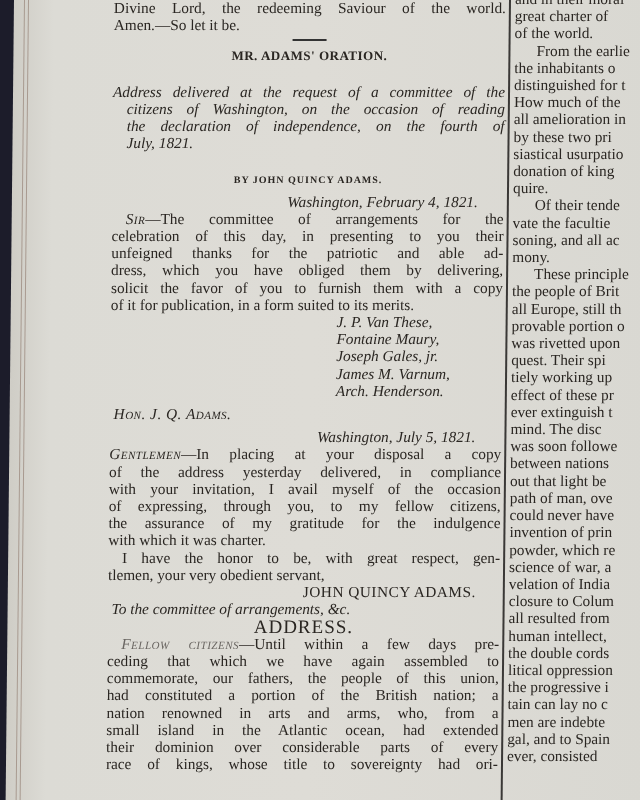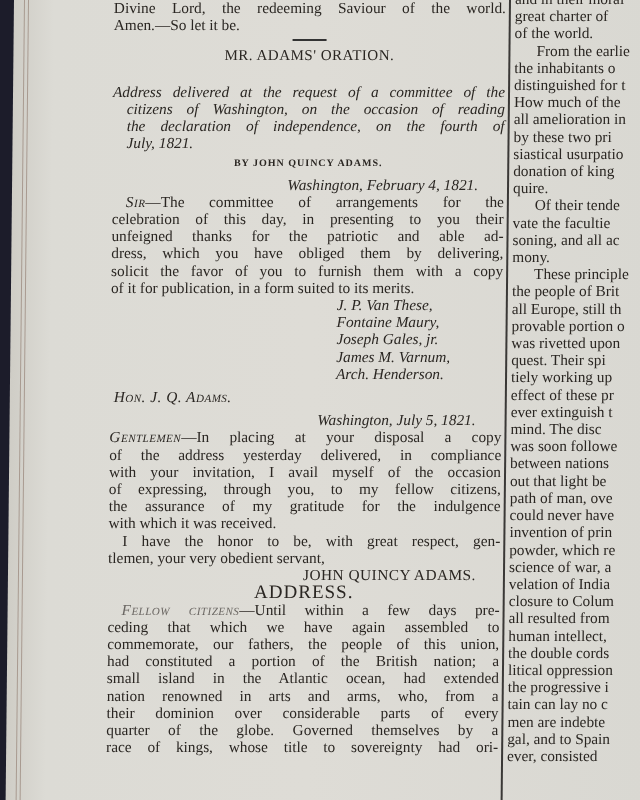--- a/index.html
+++ b/index.html
@@ -29,24 +29,24 @@
   }
   .col-right {
     position:absolute; left:501px; top:0; width:160px; height:800px;
     font-size:15.3px; line-height:17.2px; white-space:nowrap; overflow:hidden;
   }
   .line { display:block; white-space:nowrap; text-align:justify; text-align-last:justify; }
   .line.last { text-align-last:left; }
   .indent { padding-left:14px; }
   .center { text-align:center; text-align-last:center; }
   .right { text-align:right; text-align-last:right; }
-  .title { font-weight:normal; letter-spacing:0.5px; font-size:15px; margin-top:6px; }
+  .title { font-weight:bold; letter-spacing:0.5px; font-size:13px; margin-top:6px; }
   .rule-short { width:34px; height:2px; background:#333; margin:6px auto 2px auto; }
   .italic { font-style:italic; }
-  .byline { font-size:10px; letter-spacing:1px; font-weight:bold; text-align:center; margin:3px 0 4px 0; }
+  .byline { font-size:10px; letter-spacing:1px; font-weight:bold; text-align:center; margin:20px 0 4px 0; }
   .sig { padding-left:226px; font-style:italic; }
   .sc { font-variant:small-caps; letter-spacing:0.5px;font-style:italic; }
   .dim { color:#6a6662; }
   .rline { display:block; }
   .rindent { padding-left:22px; }
 </style>
 </head>
 <body>
 
 <div class="page">
@@ -89,36 +89,36 @@
       <span class="rline sc" style="padding-left:4px;margin-top:6px">Hon. J. Q. Adams.</span>
     </div>
 
     <div style="margin-top:6px">
       <span class="line right italic" style="padding-right:26px">Washington, July 5, 1821.</span>
       <span class="line"><span class="sc">Gentlemen</span><span>—In placing at your disposal a copy</span></span>
       <span class="line">of the address yesterday delivered, in compliance</span>
       <span class="line">with your invitation, I avail myself of the occasion</span>
       <span class="line">of expressing, through you, to my fellow citizens,</span>
       <span class="line">the assurance of my gratitude for the indulgence</span>
-      <span class="line last">with which it was received.</span>
+      <span class="line last">with which it was charter.</span>
       <span class="line indent">I have the honor to be, with great respect, gen-</span>
       <span class="line last">tlemen, your very obedient servant,</span>
       <span class="line right" style="padding-right:24px;letter-spacing:0.5px">JOHN QUINCY ADAMS.</span>
+      <span class="rline italic" style="padding-left:4px">To the committee of arrangements, &amp;c.</span>
     </div>
 
     <div>
       <div class="center" style="letter-spacing:1px;font-size:19px">ADDRESS.</div>
       <span class="line indent"><span class="sc dim">Fellow citizens</span><span>—Until within a few days pre-</span></span>
       <span class="line">ceding that which we have again assembled to</span>
       <span class="line">commemorate, our fathers, the people of this union,</span>
       <span class="line">had constituted a portion of the British nation; a</span>
+      <span class="line">nation renowned in arts and arms, who, from a</span>
       <span class="line">small island in the Atlantic ocean, had extended</span>
-      <span class="line">nation renowned in arts and arms, who, from a</span>
       <span class="line">their dominion over considerable parts of every</span>
-      <span class="line">quarter of the globe. Governed themselves by a</span>
       <span class="line">race of kings, whose title to sovereignty had ori-</span>
     </div>
   </div>
 
   <div class="col-rule"></div>
 
   <div class="col-right" style="margin-top:-10px">
     <span class="rline">and in their moral</span>
     <span class="rline">great charter of</span>
     <span class="rline">of the world.</span>

